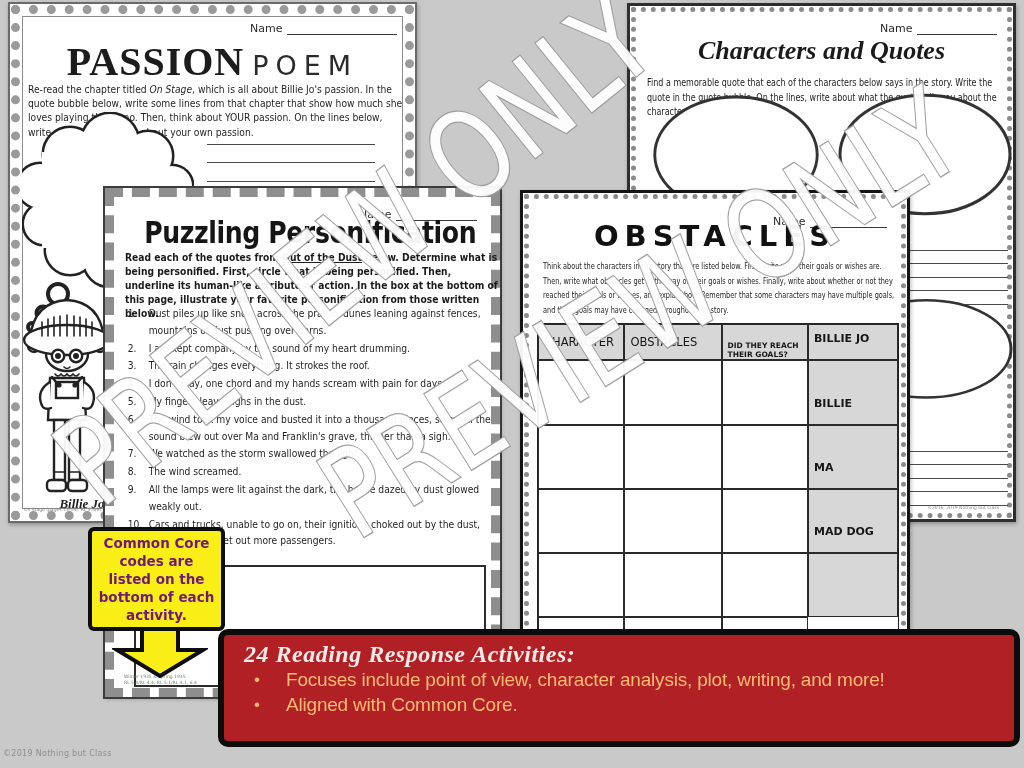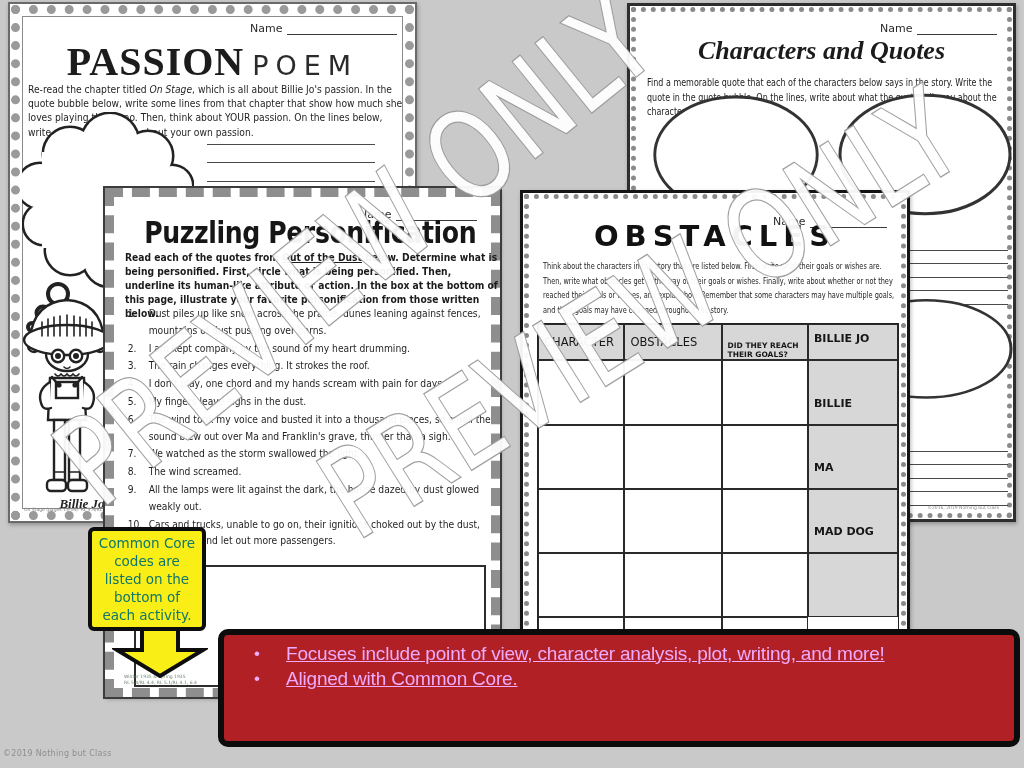--- a/index.html
+++ b/index.html
@@ -76,33 +76,33 @@
   .ocell.rowlbl { font-weight:700; font-size:11px; align-items:flex-end; padding-bottom:14px; }
 
   
   .wm { position:absolute; width:1150px; height:260px; z-index:30; pointer-events:none; opacity:.95; }
   #wm1 { left:-215px; top:125px; transform:rotate(-39deg) scaleX(.78); }
   #wm2 { left:70px;  top:190px; transform:rotate(-32deg) scaleX(.78); }
   .wm text { font-family:"DejaVu Sans", sans-serif; font-size:122px; font-weight:400;
              fill:#ffffff; stroke:#9c9c9c; stroke-width:2.6px; paint-order:stroke; letter-spacing:2px; }
 
   
-  .callout { position:absolute; left:88px; top:527px; width:118px; height:104px; z-index:40;
+  .callout { position:absolute; left:88px; top:527px; width:137px; height:104px; z-index:40;
              background:#f9ee15; border:4.5px solid #0d0d0d; border-radius:6px;
              display:flex; align-items:center; justify-content:center; text-align:center;
-             font-size:13.5px; font-weight:400; line-height:18px; color:#0f766e; padding:4px; }
+             font-size:13.5px; font-weight:700; line-height:18px; color:#701a75; padding:4px; }
   .arrow-svg { position:absolute; left:112px; top:628px; z-index:40; }
 
   
   .banner { position:absolute; left:218px; top:629px; width:802px; height:118px; z-index:40;
             background:#b02025; border:6px solid #0c0c0c; border-radius:10px; padding:6px 14px 0 20px; }
   .banner-title { font-family:"Liberation Serif", serif; font-style:italic; font-weight:700;
                   font-size:24px; color:#f6e9e7; letter-spacing:.5px; line-height:26px; }
-  .bullet-row { position:relative; padding-left:42px; color:#f0abfc; font-size:19px; line-height:25px;
-                font-family:"Liberation Sans", sans-serif; letter-spacing:-.2px; white-space:nowrap;text-decoration:underline; }
+  .bullet-row { position:relative; padding-left:42px; color:#fdba74; font-size:19px; line-height:25px;
+                font-family:"Liberation Sans", sans-serif; letter-spacing:-.2px; white-space:nowrap; }
   .bullet-row::before { content:"•"; position:absolute; left:10px; font-size:17px; }
 
   .site-copy { position:absolute; left:3px; top:749px; font-size:8px; color:#8f8f8f; letter-spacing:.3px; }
 
   svg { display:block; }
 </style>
 </head>
 <body>
 
 <div id="stage">
@@ -344,18 +344,19 @@
   </svg>
 
   <div class="callout">
     <span>Common Core codes are listed on the bottom of each activity.</span>
   </div>
   <svg class="arrow-svg" width="96" height="50" viewBox="0 0 96 50">
     <polygon points="30,1 66,1 66,22 91,22 48,48 5,22 30,22" fill="#f9ee15" stroke="#0d0d0d" stroke-width="4" stroke-linejoin="miter"></polygon>
   </svg>
 
   <div class="banner">
+    <div class="banner-title">24 Reading Response Activities:</div>
     <div class="bullet-row">Focuses include point of view, character analysis, plot, writing, and more!</div>
     <div class="bullet-row">Aligned with Common Core.</div>
   </div>
 
   <div class="site-copy">©2019 Nothing but Class</div>
 </div>
 
 </body></html>

